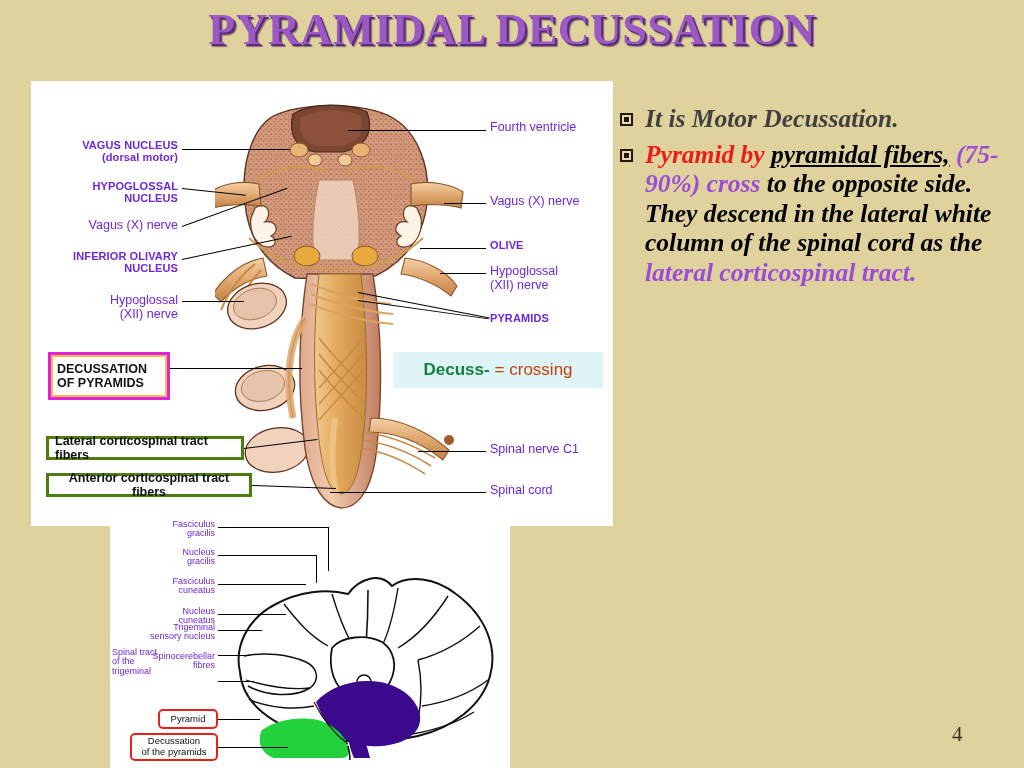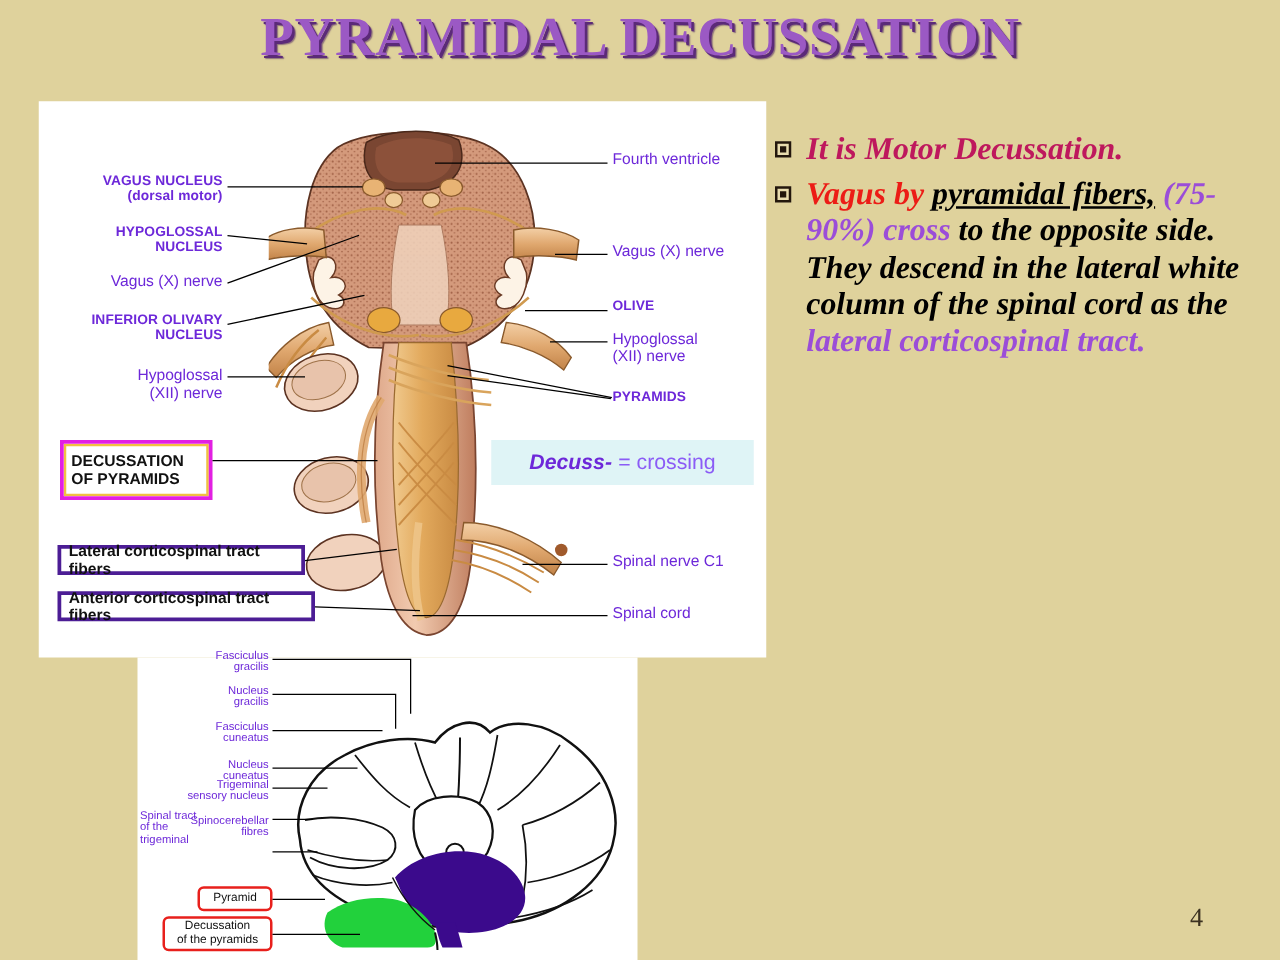--- a/index.html
+++ b/index.html
@@ -38,21 +38,21 @@
   .lbl-c{text-align:left;}
   .lbl-small{font-size:9px;line-height:1.05;}
 
   
   .leader{position:absolute;background:#000;height:1px;}
   .leader-v{position:absolute;background:#000;width:1px;}
 
   
   .magbox{
     position:absolute;background:#ffffff;
-    border:3px solid #4c1d95;
+    border:3px solid #4d7c0f;
     font-family:"Liberation Sans", sans-serif;
     font-size:12.5px;color:#111;font-weight:bold;
     display:flex;align-items:center;
     padding:2px 6px;box-sizing:border-box;
     white-space:pre-line;line-height:1.12;
   }
   .magbox.dbl{border:3px solid #e21fe2;box-shadow:inset 0 0 0 2px #f0c040, inset 0 0 0 4px #ffffff;}
 
   
   .redbox{
@@ -66,22 +66,22 @@
   }
 
   
   #decuss-box{
     position:absolute;left:393px;top:352px;width:210px;height:36px;
     background:#dff4f6;
     display:flex;align-items:center;justify-content:center;
     font-family:"Liberation Sans", sans-serif;
     font-size:17px;
   }
-  #decuss-box .pink{color:#6d28d9;font-style:italic;font-weight:bold;margin-right:5px;}
-  #decuss-box .blk{color:#8b5cf6;}
+  #decuss-box .pink{color:#15803d;font-weight:bold;margin-right:5px;}
+  #decuss-box .blk{color:#c2410c;}
 
   
   #bullets{
     position:absolute;left:616px;top:104px;width:404px;
   }
   .bullet-row{display:flex;align-items:flex-start;margin-bottom:6px;}
   .bullet-mark{
     flex:0 0 auto;width:13px;height:13px;margin:9px 12px 0 4px;
     border:2px solid #23170c;background:#e8dcae;
     box-sizing:border-box;position:relative;
@@ -90,21 +90,21 @@
     content:"";position:absolute;left:2px;top:2px;right:2px;bottom:2px;
     background:#23170c;
   }
   .bullet-text{
     flex:1 1 auto;
     font-family:"Liberation Serif", serif;
     font-style:italic;font-weight:bold;
     font-size:25.5px;line-height:1.16;
     color:#000;
   }
-  .c-blue{color:#be185d;}
+  .c-blue{color:#404040;}
   .c-red{color:#ec1c16;}
   .c-purple{color:#9b4dd8;}
   .c-black{color:#000;}
   .und{text-decoration:underline;text-underline-offset:2px;}
 
   
   #page-num{
     position:absolute;left:952px;top:722px;
     font-family:"Liberation Serif", serif;
     font-size:21px;color:#3b3120;
@@ -273,21 +273,21 @@
 <div class="lbl lbl-norm" style="left:490px;top:484px;width:120px;">Spinal cord</div>
 <div class="leader" style="left:330px;top:492px;width:156px;"></div>
 
 <div class="magbox dbl" style="left:48px;top:352px;width:122px;height:48px;">DECUSSATION
 OF PYRAMIDS</div>
 <div class="leader" style="left:170px;top:368px;width:132px;"></div>
 
 <div class="magbox" style="left:46px;top:436px;width:198px;height:24px;">Lateral corticospinal tract fibers</div>
 <div class="leader" style="left:244px;top:448px;width:74px;transform:rotate(-7deg);transform-origin:left center;"></div>
 
-<div class="magbox" style="left:46px;top:473px;width:206px;height:24px;">Anterior corticospinal tract fibers</div>
+<div class="magbox" style="left:46px;top:473px;width:206px;height:24px;text-align:center;">Anterior corticospinal tract fibers</div>
 <div class="leader" style="left:252px;top:485px;width:84px;transform:rotate(2deg);transform-origin:left center;"></div>
 
 <div id="decuss-box">
   <span class="pink">Decuss-</span>
   <span class="blk">= crossing</span>
 </div>
 
 <div class="panel" id="panel-bottom"></div>
 
 <svg class="fig" style="left:222px;top:560px;" width="290" height="208" viewBox="0 0 290 208">
@@ -374,19 +374,19 @@
 
   <div class="bullet-row">
     <span class="bullet-mark"></span>
     <span class="bullet-text">
       <span class="c-blue">It is Motor Decussation.</span>
     </span>
   </div>
 
   <div class="bullet-row">
     <span class="bullet-mark"></span>
-    <span class="bullet-text"><span class="c-red">Vagus by </span><span class="c-black und">pyramidal fibers,</span><span class="c-black"> </span><span class="c-purple">(75-90%) cross</span><span class="c-black"> to the opposite side. They descend in the lateral white column of the spinal cord as the </span><span class="c-purple">lateral corticospinal tract.</span></span>
+    <span class="bullet-text"><span class="c-red">Pyramid by </span><span class="c-black und">pyramidal fibers,</span><span class="c-black"> </span><span class="c-purple">(75-90%) cross</span><span class="c-black"> to the opposite side. They descend in the lateral white column of the spinal cord as the </span><span class="c-purple">lateral corticospinal tract.</span></span>
   </div>
 
 
 </div>
 
 <div id="page-num">4</div>
 
 </body></html>

